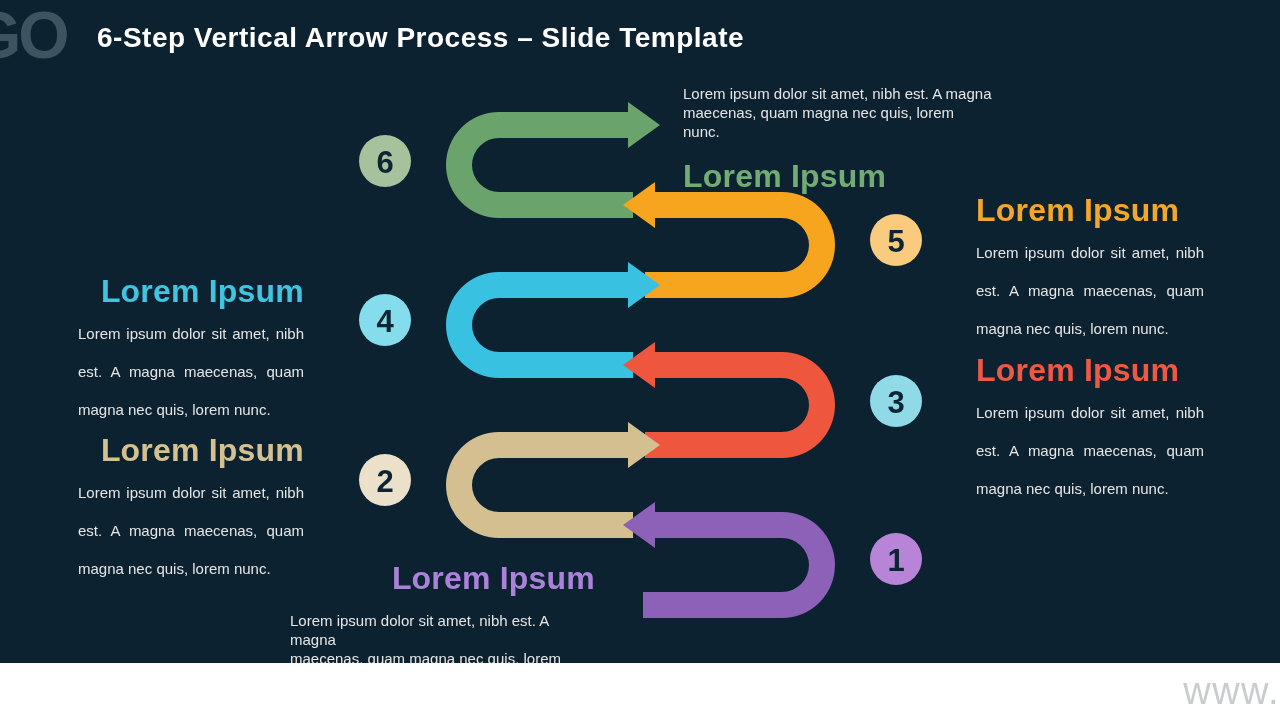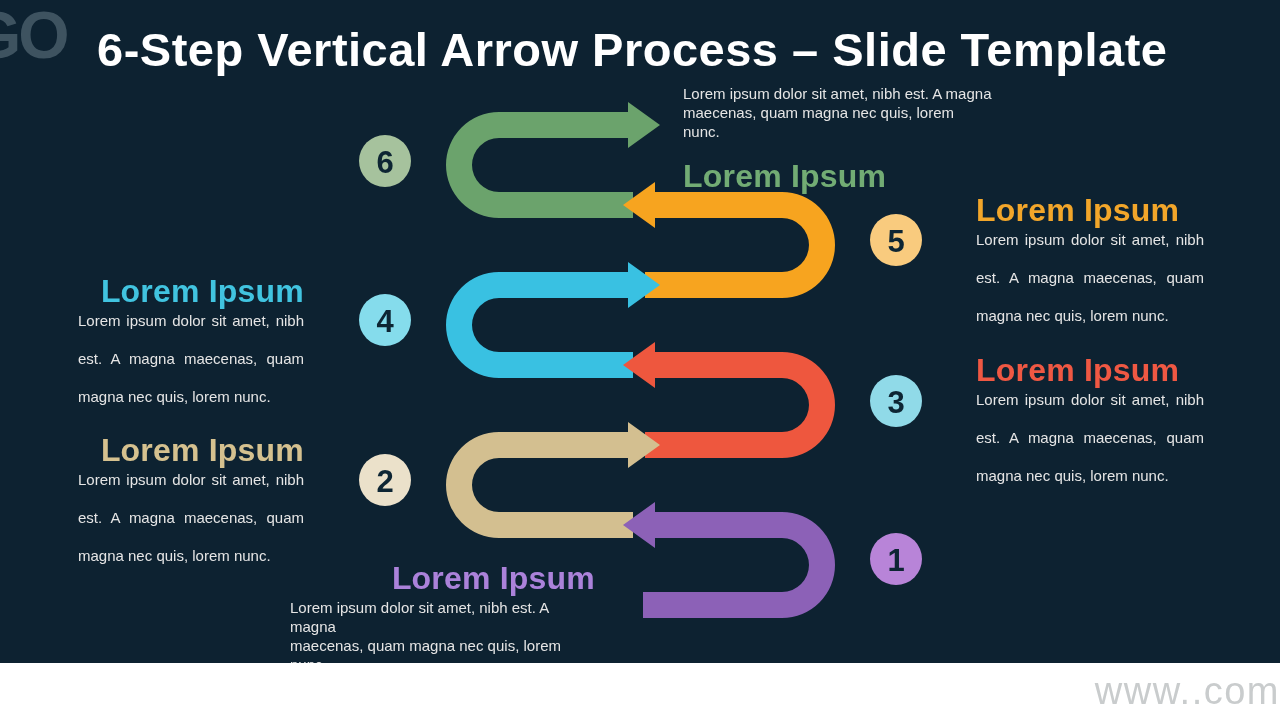--- a/index.html
+++ b/index.html
@@ -10,39 +10,39 @@
     font-family:"Liberation Sans", sans-serif;
   }
   .logo {
     position:absolute; left:-30px; top:2px;
     font-size:66px; font-weight:700; letter-spacing:-3px;
     color:#3e5360; line-height:1;
     user-select:none;
   }
   .title {
     position:absolute; left:97px; top:22px;
-    font-size:47px; font-weight:700; color:#ffffff;
+    font-size:28px; font-weight:700; color:#ffffff;
     letter-spacing:0.5px; white-space:nowrap;
   }
   .diagram-svg { position:absolute; left:0; top:0; }
   .circle-num {
     font-size:31px; font-weight:600;
   }
   .block { position:absolute; }
   .block h2 {
     font-size:32px; font-weight:700; line-height:1.1;
     letter-spacing:0.2px;
   }
   .block .para {
     color:#e5e5e5; font-size:15px; line-height:19px;
   }
   .para.justify .jline { text-align:justify; }
   .para.justify .jline::after { content:""; display:inline-block; width:100%; height:0; }
   .align-right h2 { text-align:right; }
-  .mt { margin-top:2px; }
+  .mt { margin-top:15px; }
   .mt-big { margin-top:18px; }
   
   .b6 { left:683px; top:84px;  width:310px; }
   .b5 { left:976px; top:193px; width:228px; }
   .b4 { left:78px;  top:274px; width:226px; }
   .b3 { left:976px; top:353px; width:228px; }
   .b2 { left:78px;  top:433px; width:226px; }
   .b1 { left:290px; top:561px; width:305px; }
   .footer {
     position:absolute; left:0; bottom:0; width:1280px; height:57px;
@@ -147,14 +147,13 @@
 <div class="block b1 align-right">
   <h2 style="color: rgb(171, 130, 218);">Lorem Ipsum</h2>
   <div class="para mt">
     <div>Lorem ipsum dolor sit amet, nibh est. A magna</div>
     <div>maecenas, quam magna nec quis, lorem nunc.</div>
   </div>
 </div>
 
 <div class="footer">
   <span class="dim">www.</span>
-    <span class="dim">.com</span>
 </div>
 
 </body></html>

